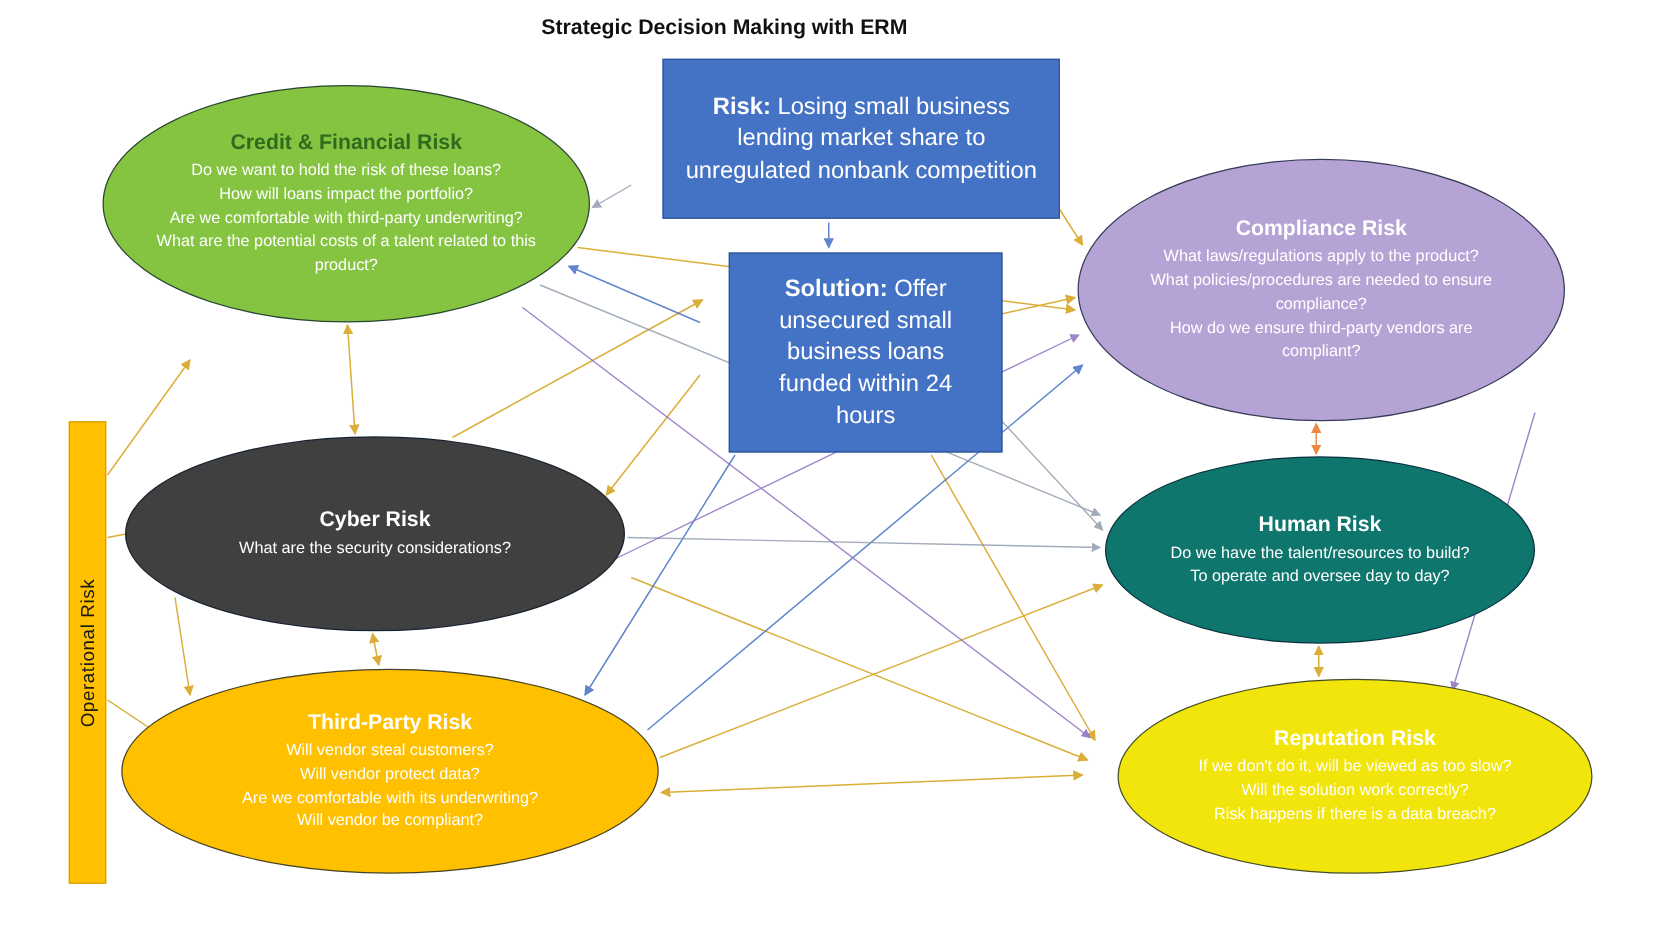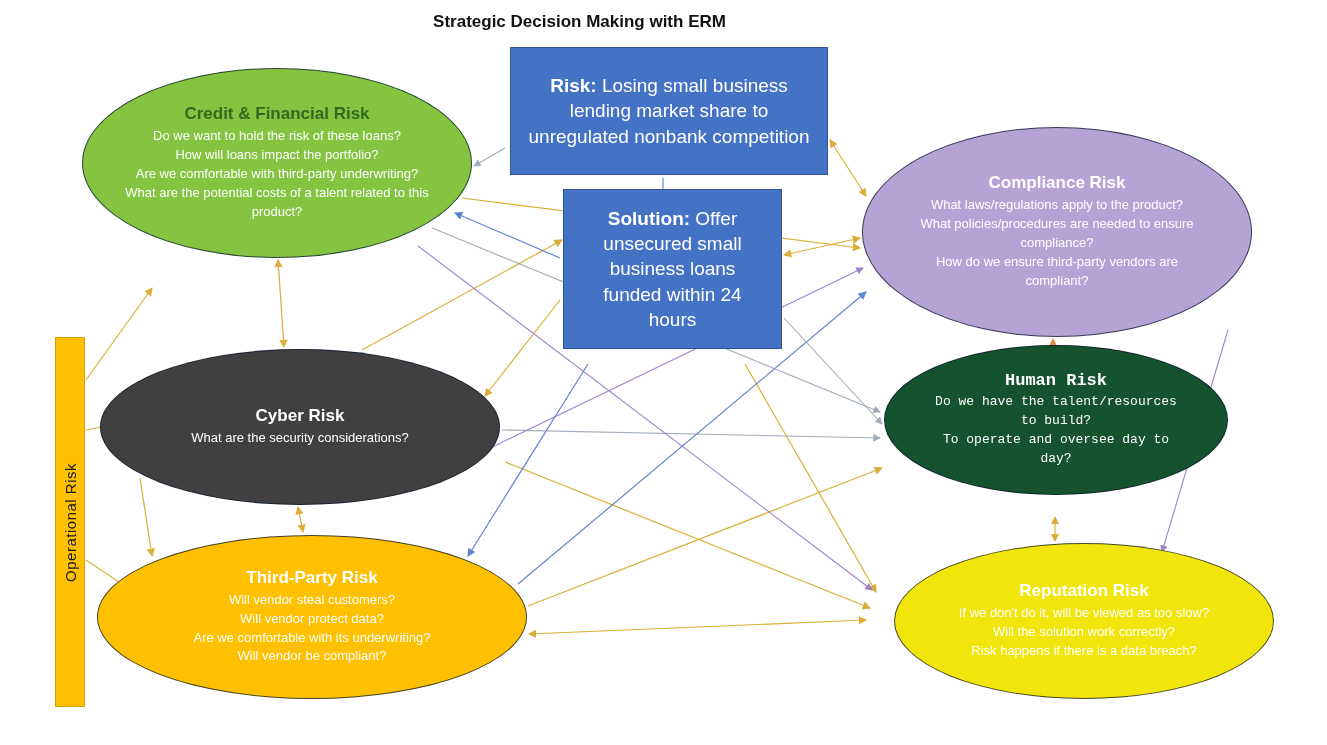--- a/index.html
+++ b/index.html
@@ -8,34 +8,34 @@
 
   .diagram-title{position:absolute;left:0;top:12px;width:1159px;text-align:center;
     font-size:17px;font-weight:bold;color:#111;z-index:3;}
 
   svg.connectors{position:absolute;left:0;top:0;z-index:1;}
 
   .shape{position:absolute;z-index:2;display:flex;flex-direction:column;justify-content:center;
     align-items:center;text-align:center;box-sizing:border-box;}
 
   .bluebox{background:#4472C4;border:1px solid #2F5597;color:#ffffff;
-    font-size:19px;line-height:1.33;padding:8px 14px;}
+    font-size:19px;line-height:1.33;padding:8px 14px;margin-left:20px;}
   .risk-box{left:510px;top:47px;width:318px;height:128px;}
-  .solution-box{left:563px;top:189px;width:219px;height:160px;}
+  .solution-box{left:563px;top:202px;width:219px;height:160px;}
   .bluebox .b{font-weight:bold;}
 
   .ellipse{border-radius:50%;border:1.5px solid rgba(10,25,45,0.75);color:#ffffff;padding:10px 40px;}
   .ellipse .etitle{font-size:17px;font-weight:bold;margin-bottom:3px;}
   .ellipse .q{font-size:13px;line-height:1.45;}
 
   .credit{left:82px;top:68px;width:390px;height:190px;background:#85C441;}
   .credit .etitle{color:#2F6B1F;}
   .compliance{left:862px;top:127px;width:390px;height:210px;background:#B6A3D6;}
   .cyber{left:100px;top:349px;width:400px;height:156px;background:#404040;}
-  .human{left:884px;top:345px;width:344px;height:150px;background:#14532d;font-family:Liberation Mono, monospace;}
+  .human{left:884px;top:365px;width:344px;height:150px;background:#0f766e;}
   .third{left:97px;top:535px;width:430px;height:164px;background:#FFC000;}
   .reputation{left:894px;top:543px;width:380px;height:156px;background:#F2E50B;}
 
   .opbar{left:55px;top:337px;width:30px;height:370px;background:#FFC000;
     border:1px solid #D89E00;color:#1a1a1a;font-size:15px;}
   .opbar .vtext{writing-mode:vertical-rl;transform:rotate(180deg);letter-spacing:0.5px;}
 </style>
 </head>
 <body>
 

